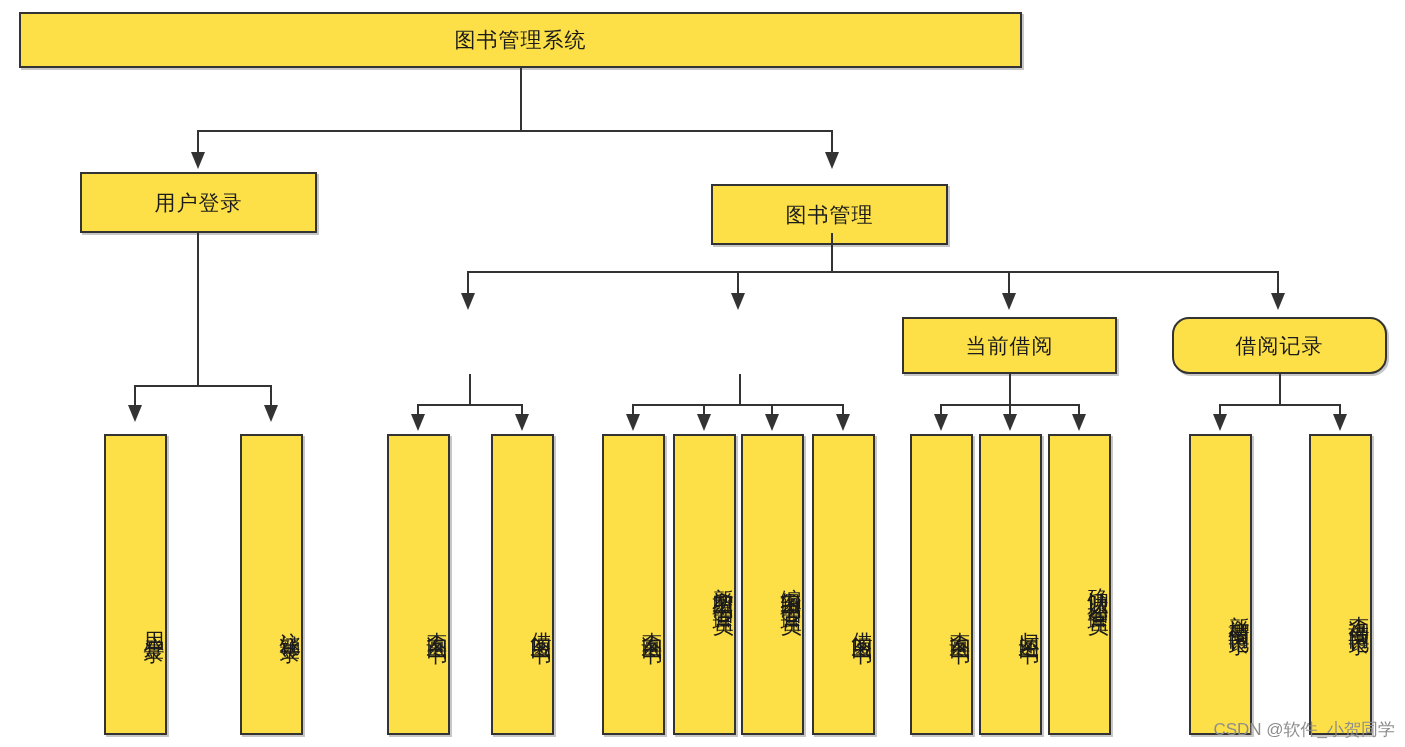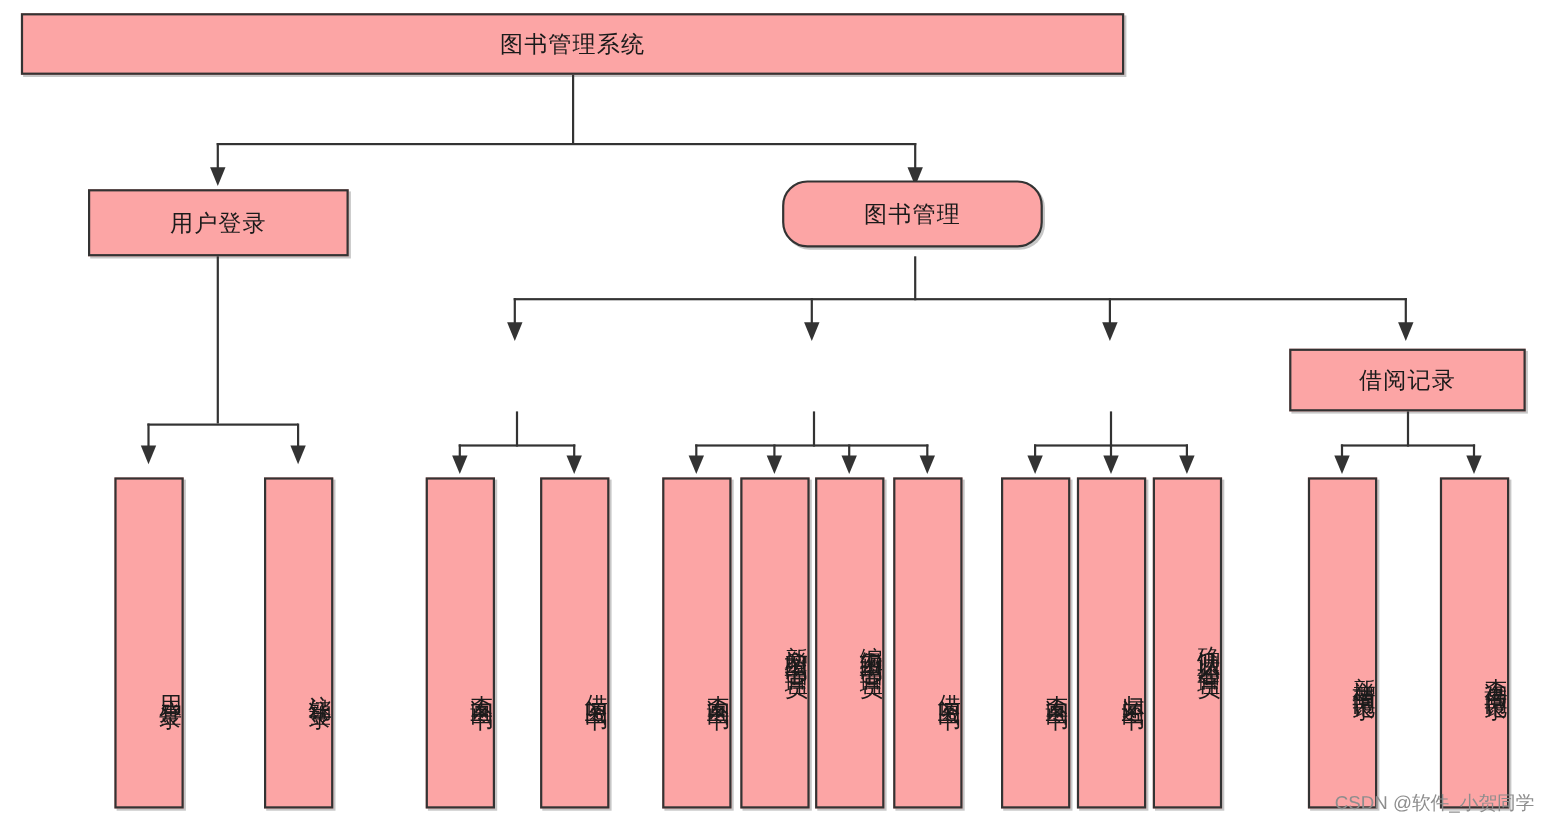--- a/index.html
+++ b/index.html
@@ -14,21 +14,21 @@
     position: relative;
     width: 1405px;
     height: 747px;
     background: #ffffff;
     overflow: hidden;
   }
   .node {
     position: absolute;
     box-sizing: border-box;
     border: 2px solid #333333;
-    background: #fca5a5;
+    background: #fde047;
     display: flex;
     align-items: center;
     justify-content: center;
     color: #1b1b1b;
     box-shadow: 2px 2px 0 rgba(0,0,0,0.22);
   }
   .node.h {
     font-size: 21px;
     letter-spacing: 1px;
     white-space: nowrap;
@@ -87,21 +87,21 @@
   <div class="edge hline" style="left:197px; top:130px; width:636px; height:2px;"></div>
 
   <div class="edge vline" style="left:197px; top:130px; width:2px; height:26px;"></div>
   <div class="arrow" style="left:191px; top:152px;"></div>
   <div class="edge vline" style="left:831px; top:130px; width:2px; height:26px;"></div>
   <div class="arrow" style="left:825px; top:152px;"></div>
 
   <div class="node h" style="left:80px; top:172px; width:237px; height:61px;">
     <span>用户登录</span>
   </div>
-  <div class="node h" style="left:711px; top:164px; width:237px; height:61px;border-radius:23px;">
+  <div class="node h" style="left:711px; top:184px; width:237px; height:61px;">
     <span>图书管理</span>
   </div>
 
   <div class="edge vline" style="left:197px; top:233px; width:2px; height:152px;"></div>
   <div class="edge hline" style="left:134px; top:385px; width:137px; height:2px;"></div>
   <div class="edge vline" style="left:134px; top:385px; width:2px; height:24px;"></div>
   <div class="arrow" style="left:128px; top:405px;"></div>
   <div class="edge vline" style="left:270px; top:385px; width:2px; height:24px;"></div>
   <div class="arrow" style="left:264px; top:405px;"></div>
 
@@ -113,21 +113,24 @@
 
   <div class="edge vline" style="left:737px; top:271px; width:2px; height:26px;"></div>
   <div class="arrow" style="left:731px; top:293px;"></div>
 
   <div class="edge vline" style="left:1008px; top:271px; width:2px; height:26px;"></div>
   <div class="arrow" style="left:1002px; top:293px;"></div>
 
   <div class="edge vline" style="left:1277px; top:271px; width:2px; height:26px;"></div>
   <div class="arrow" style="left:1271px; top:293px;"></div>
 
-  <div class="node h" style="left:1172px; top:317px; width:215px; height:57px;">
+  <div class="node h" style="left:902px; top:317px; width:215px; height:57px;">
+    <span>当前借阅</span>
+  </div>
+  <div class="node h" style="left:1172px; top:317px; width:215px; height:57px;border-radius:17px;">
     <span>借阅记录</span>
   </div>
 
   <div class="edge vline" style="left:469px; top:374px; width:2px; height:32px;"></div>
   <div class="edge hline" style="left:417px; top:404px; width:106px; height:2px;"></div>
   <div class="edge vline" style="left:417px; top:404px; width:2px; height:14px;"></div>
   <div class="arrow" style="left:411px; top:414px;"></div>
   <div class="edge vline" style="left:521px; top:404px; width:2px; height:14px;"></div>
   <div class="arrow" style="left:515px; top:414px;"></div>
 

